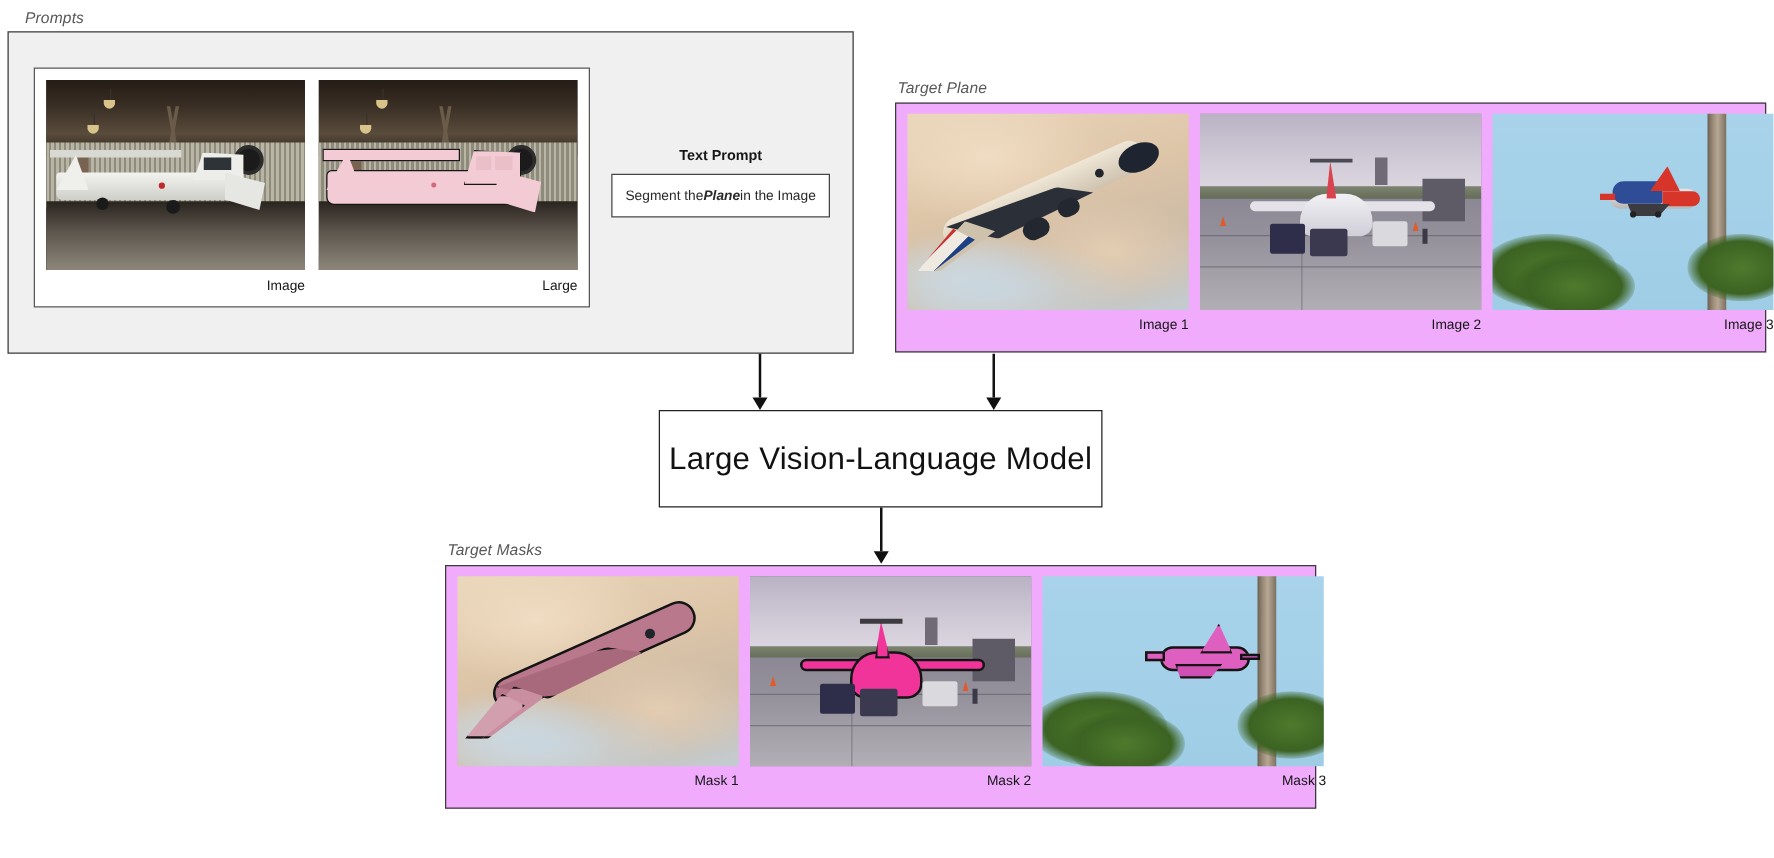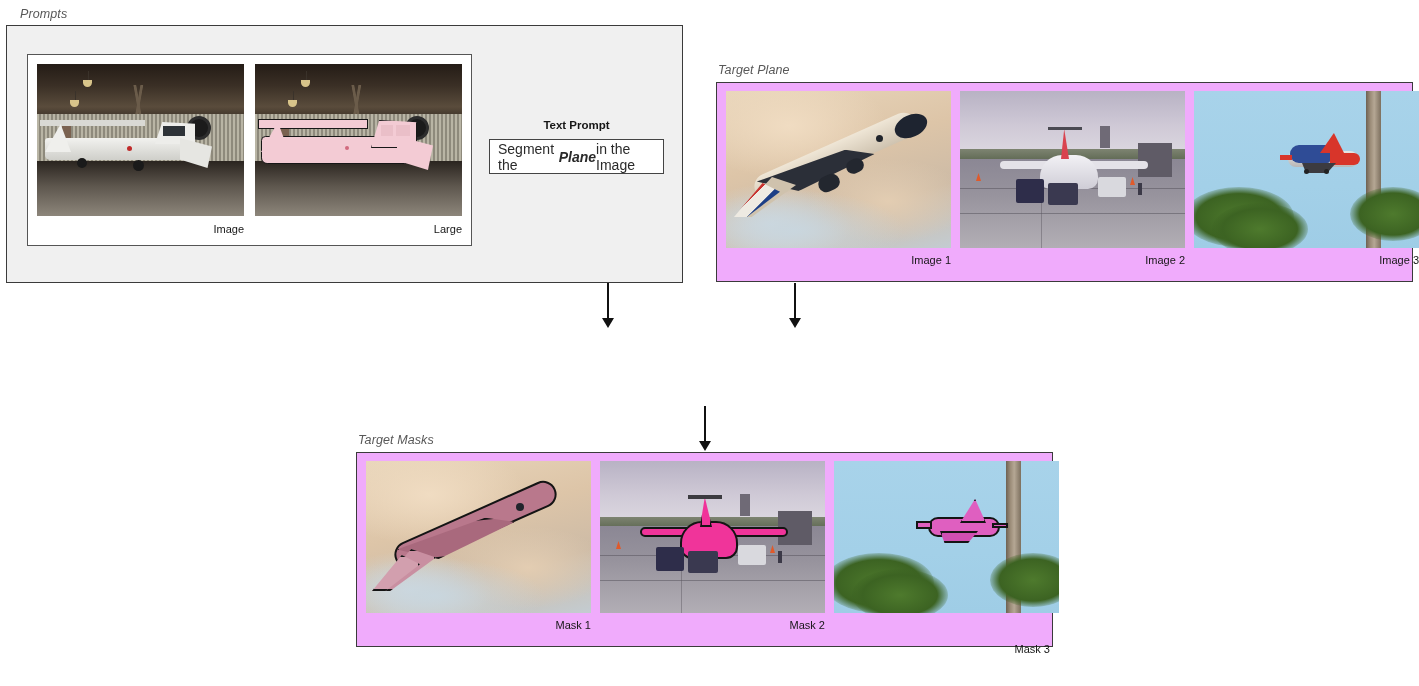--- a/index.html
+++ b/index.html
@@ -64,21 +64,21 @@
 
   
   .textprompt-box {
     position: absolute;
     box-sizing: border-box;
     border: 1.5px solid #444;
     background: #ffffff;
     display: flex;
     align-items: center;
     justify-content: center;
-    font-size: 14px;
+    font-size: 11px;
     color: #2a2a2a;
     padding: 2px 8px;
   }
   .textprompt-box b { font-weight: bold; font-style: italic; }
 
   
   .model-box {
     position: absolute;
     box-sizing: border-box;
     border: 1.6px solid #222;
@@ -330,20 +330,23 @@
 
   <div class="arrow" style="left:598px; top:283px; width:20px; height:45px;">
     <div class="shaft" style="height:35px;"></div>
     <div class="head"></div>
   </div>
   <div class="arrow" style="left:785px; top:283px; width:20px; height:45px;">
     <div class="shaft" style="height:35px;"></div>
     <div class="head"></div>
   </div>
 
+  <div class="model-box" style="left:527px; top:328px; width:355px; height:78px;">
+    <span>Large Vision-Language Model</span>
+  </div>
 
   <div class="arrow" style="left:695px; top:406px; width:20px; height:45px;">
     <div class="shaft" style="height:35px;"></div>
     <div class="head"></div>
   </div>
 
   <div class="section-caption" style="left:358px; top:433px;">Target Masks</div>
 
   <div class="panel" style="left:356px; top:452px; width:697px; height:195px;padding-left:24px;">
 
@@ -385,16 +388,16 @@
       <div class="palm-frond" style="left:-10px; top:92px; width:110px; height:60px;"></div>
       <div class="palm-frond" style="left:18px; top:108px; width:96px; height:52px;"></div>
       <div class="palm-frond" style="left:156px; top:92px; width:86px; height:54px;"></div>
 
       <div class="ph-layer" style="left:94px; top:56px; width:72px; height:20px; background:#df5fc0; border:2px solid #141414; box-sizing:border-box; border-radius:10px;"></div>
       <div class="ph-layer" style="left:126px; top:38px; width:26px; height:24px; background:#df5fc0; border:2px solid #141414; box-sizing:border-box; clip-path:polygon(58% 0,100% 100%,0 100%);"></div>
       <div class="ph-layer" style="left:106px; top:70px; width:38px; height:12px; background:#d04fb2; border:2px solid #141414; box-sizing:border-box; clip-path:polygon(0 0,100% 0,74% 100%,12% 100%);"></div>
       <div class="ph-layer" style="left:82px; top:60px; width:16px; height:8px; background:#df5fc0; border:2px solid #141414; box-sizing:border-box;"></div>
       <div class="ph-layer" style="left:158px; top:62px; width:16px; height:5px; background:#df5fc0; border:2px solid #141414; box-sizing:border-box;"></div>
     </div>
-    <div class="tile-label" style="left:468px; top:166px; width:225px;margin-top:24px;">Mask 3</div>
+    <div class="tile-label" style="left:479px; top:166px; width:225px;">Mask 3</div>
   </div>
 
 </div>
 
 </body></html>

